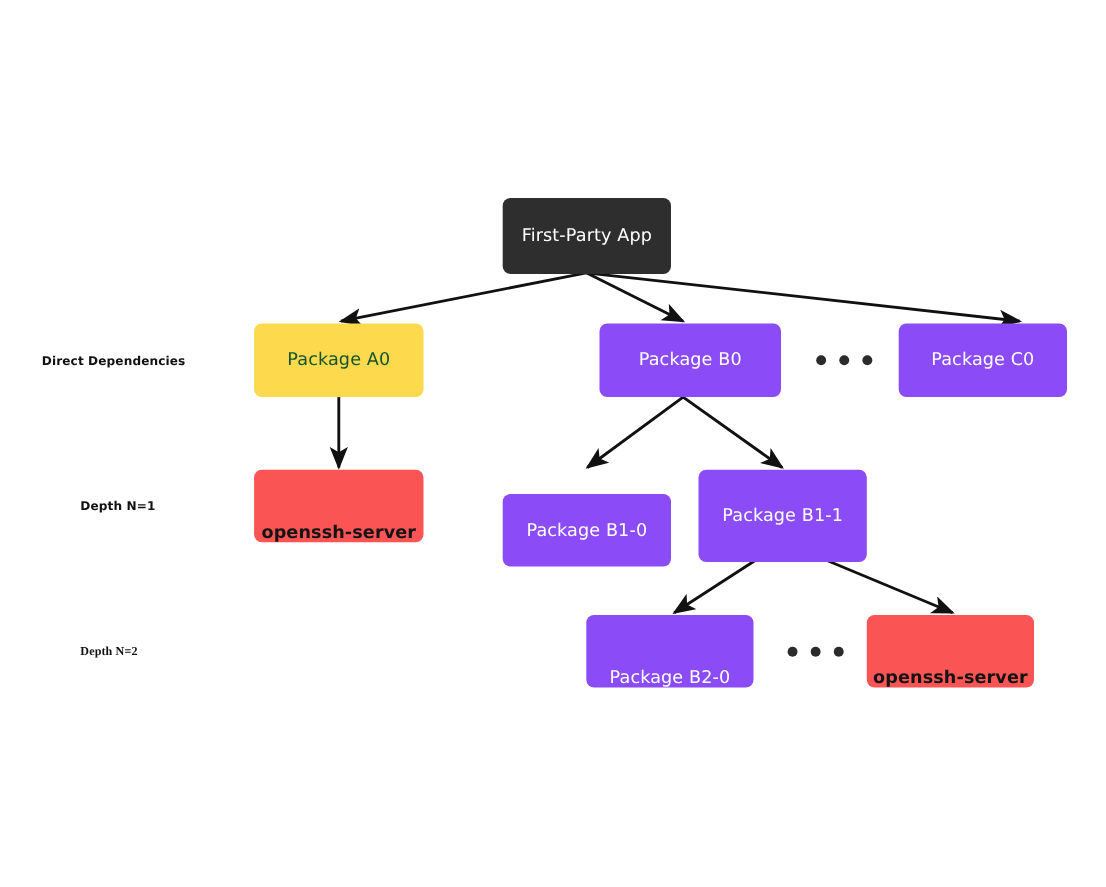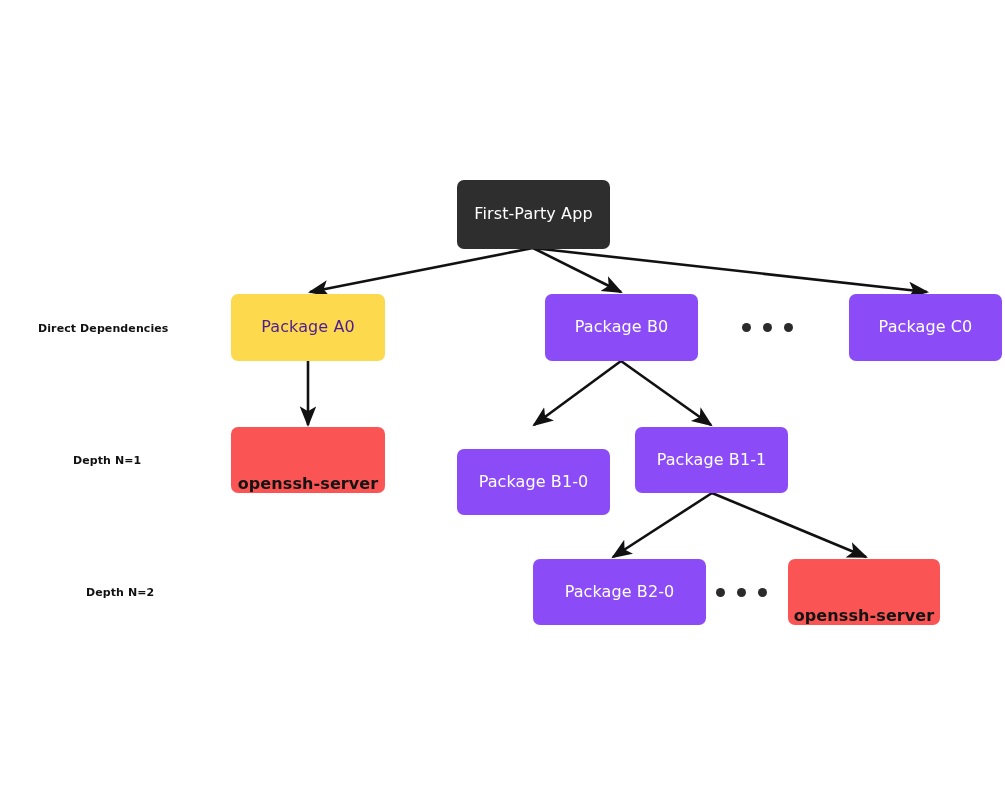--- a/index.html
+++ b/index.html
@@ -45,21 +45,21 @@
   }
   .node-pkg {
     background: #8b4cf7;
     color: #ffffff;
     font-size: 16px;
     font-weight: 400;
     letter-spacing: 0.1px;
   }
   .node-direct-yellow {
     background: #fcd94d;
-    color: #4c1d95;
+    color: #14532d;
     font-size: 16px;
     font-weight: 400;
     letter-spacing: 0.1px;
   }
   .node-alert {
     background: #fb5454;
     color: #141414;
     font-size: 16px;
     font-weight: 700;
     letter-spacing: 0.1px;
@@ -107,45 +107,45 @@
         <line x1="621" y1="361" x2="534" y2="425" stroke="#111111" stroke-width="2.6" stroke-linecap="butt" marker-end="url(#arrowhead)"></line>
         <line x1="621" y1="361" x2="711" y2="425" stroke="#111111" stroke-width="2.6" stroke-linecap="butt" marker-end="url(#arrowhead)"></line>
         <line x1="712" y1="493" x2="613" y2="557" stroke="#111111" stroke-width="2.6" stroke-linecap="butt" marker-end="url(#arrowhead)"></line>
         <line x1="712" y1="493" x2="866" y2="557" stroke="#111111" stroke-width="2.6" stroke-linecap="butt" marker-end="url(#arrowhead)"></line>
       </g>
   </svg>
 
   <div id="row-label-layer">
       <div class="row-label" style="left: 38px; top: 322px;">Direct Dependencies</div>
       <div class="row-label" style="left: 73px; top: 454px; text-align: right;">Depth N=1</div>
-      <div class="row-label" style="left: 86px; top: 586px;">Depth N=2</div>
+      <div class="row-label" style="left: 73px; top: 586px; font-family: Liberation Serif, serif;">Depth N=2</div>
     </div>
   <div id="node-layer">
       <div class="node node-root" style="left: 457px; top: 180px; width: 153px; height: 69px;">
         <span>First-Party App</span>
       </div>
       <div class="node node-direct-yellow" style="left: 231px; top: 294px; width: 154px; height: 67px;">
         <span>Package A0</span>
       </div>
-      <div class="node node-pkg" style="left: 545px; top: 294px; width: 153px; height: 67px;">
+      <div class="node node-pkg" style="left: 545px; top: 294px; width: 165px; height: 67px;">
         <span>Package B0</span>
       </div>
-      <div class="node node-pkg" style="left: 817px; top: 294px; width: 153px; height: 67px; margin-left: 32px;">
+      <div class="node node-pkg" style="left: 817px; top: 294px; width: 153px; height: 67px;">
         <span>Package C0</span>
       </div>
       <div class="node node-alert" style="left: 231px; top: 427px; width: 154px; height: 66px;">
         <span>openssh-server</span>
       </div>
       <div class="node node-pkg" style="left: 457px; top: 427px; width: 153px; height: 66px; margin-top: 22px;">
         <span>Package B1-0</span>
       </div>
-      <div class="node node-pkg" style="left: 635px; top: 427px; width: 153px; height: 66px;">
+      <div class="node node-pkg" style="left: 635px; top: 427px; width: 153px; height: 84px;">
         <span>Package B1-1</span>
       </div>
-      <div class="node node-pkg" style="left: 533px; top: 559px; width: 173px; height: 66px;">
+      <div class="node node-pkg" style="left: 533px; top: 559px; width: 152px; height: 66px; align-items: flex-end;">
         <span>Package B2-0</span>
       </div>
       <div class="node node-alert" style="left: 788px; top: 559px; width: 152px; height: 66px;">
         <span>openssh-server</span>
       </div>
     </div>
   <div id="ellipsis-layer">
       <div class="ellipsis" style="left: 742px; top: 323px;">
         <span class="dot"></span>
         <span class="dot"></span>

